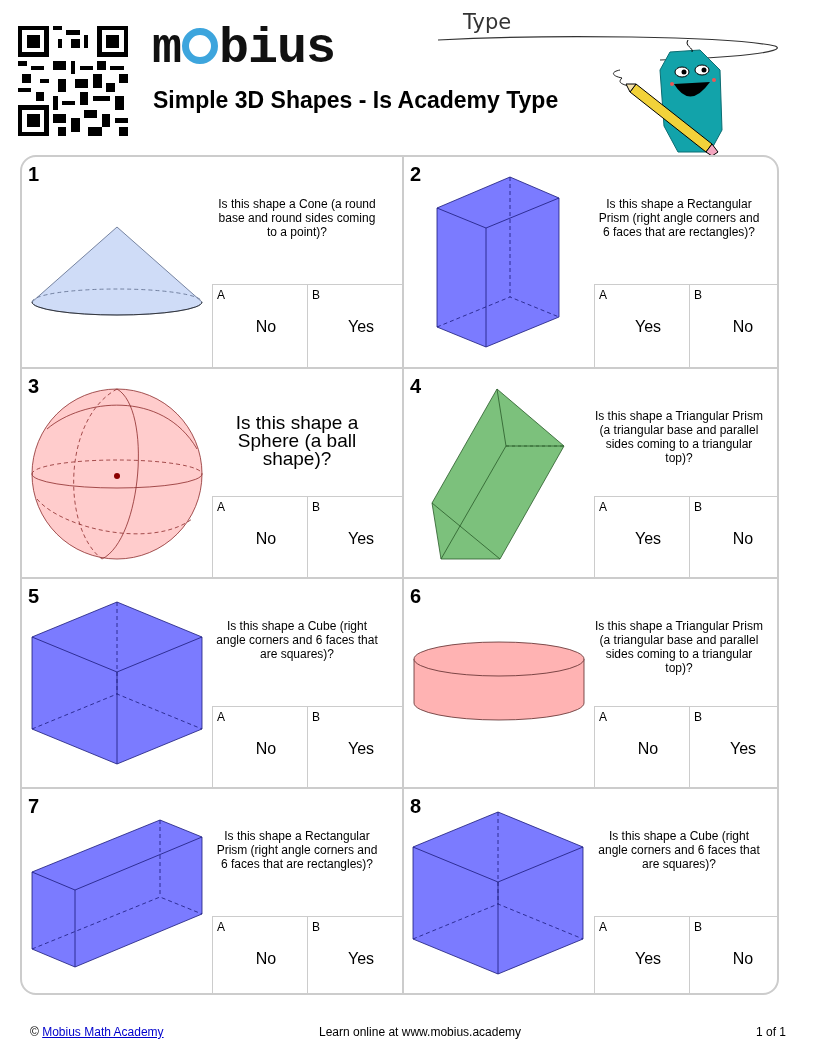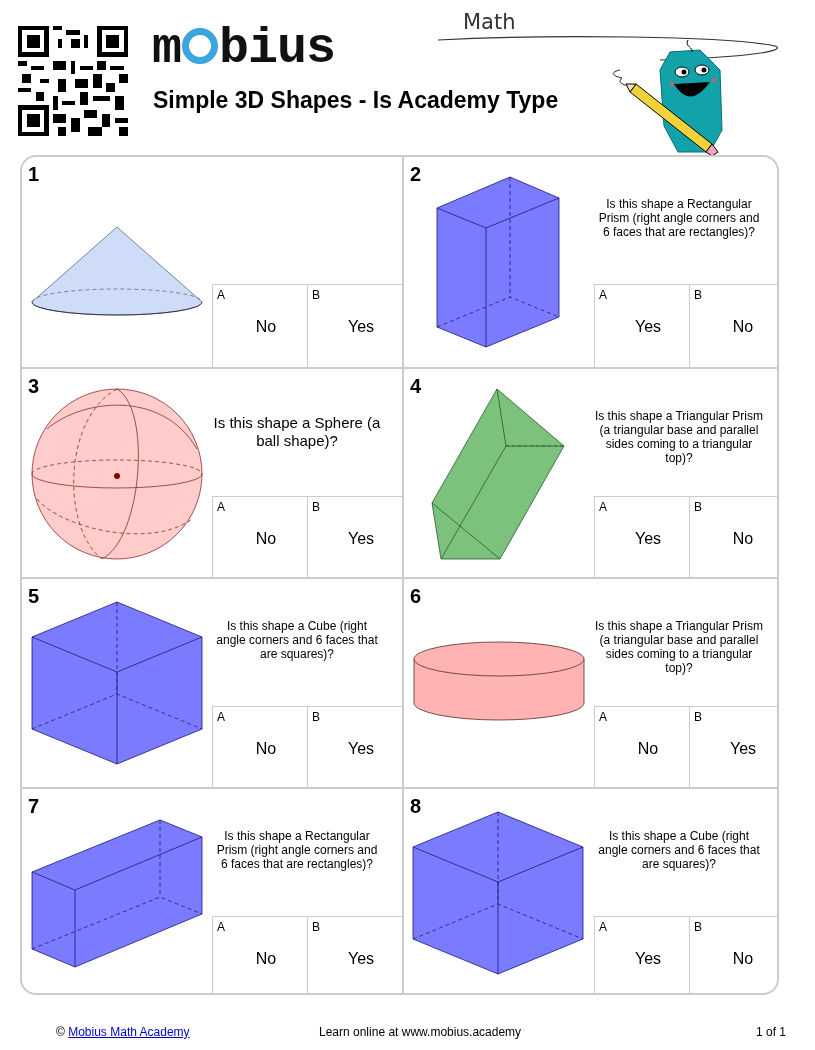--- a/index.html
+++ b/index.html
@@ -11,21 +11,21 @@
   .name-label{position:absolute;left:463px;top:10px;font-size:21px;color:#333;font-family:"DejaVu Sans",sans-serif;}
   .name-line{position:absolute;left:430px;top:30px;width:360px;height:40px;}
   .mascot{position:absolute;left:600px;top:40px;width:140px;height:115px;}
   .grid{position:absolute;left:20px;top:155px;width:759px;height:840px;border:2px solid #ccc;border-radius:16px;box-sizing:border-box;overflow:hidden;}
   .cell{position:absolute;width:380px;height:210px;box-sizing:border-box;}
   .cell.r{border-left:2px solid #ccc;}
   .cell.b{border-top:2px solid #ccc;}
   .num{position:absolute;left:6px;top:6px;font-size:20px;font-weight:bold;}
   .shape{position:absolute;left:0;top:0;width:190px;height:210px;}
   .q{position:absolute;left:190px;top:40px;width:170px;font-size:12px;line-height:14px;text-align:center;}
-  .q.big{font-size:15px;line-height:18px;top:45px;}
+  .q.big{font-size:19px;line-height:18px;top:45px;}
   .ans{position:absolute;top:127px;width:95px;height:83px;border-left:1px solid #ccc;border-top:1px solid #ccc;box-sizing:border-box;}
   .ans .l{position:absolute;left:4px;top:3px;font-size:12px;}
   .ans .v{position:absolute;left:12px;right:0;top:33px;text-align:center;font-size:16px;}
   .ans.a{left:190px;} .ans.bb{left:285px;}
   .footer{position:absolute;top:1025px;font-size:12px;}
   .footer a{color:#00c;text-decoration:underline;}
 </style>
 </head>
 <body>
 
@@ -74,21 +74,21 @@
       <rect x="22" y="21" width="3" height="1"></rect>
       <rect x="9" y="23" width="2" height="2"></rect>
       <rect x="16" y="23" width="3" height="2"></rect>
       <rect x="23" y="23" width="2" height="2"></rect>
   </g>
 </svg>
 
 <div class="logo">m<span class="o"></span>bius</div>
 <div class="title">Simple 3D Shapes - Is Academy Type</div>
 
-<div class="name-label">Math</div>
+<div class="name-label">Type</div>
 <svg class="name-line" viewBox="0 0 360 40">
   <path d="M8 10 C120 4, 300 6, 345 16 C360 22, 300 28, 230 30" fill="none" stroke="#333" stroke-width="1.2"></path>
 </svg>
 
 <svg class="mascot" viewBox="0 0 140 115">
   <path d="M20 30 C10 32, 12 36, 22 38 C16 44, 25 44, 32 48" fill="none" stroke="#222" stroke-width="1"></path>
   <path d="M70 12 L100 10 L120 30 L122 90 L110 112 L78 112 L64 86 L60 30 Z" fill="#12a3aa" stroke="#0b6d72" stroke-width="1"></path>
   <ellipse cx="82" cy="32" rx="7" ry="5" fill="#fff" stroke="#000"></ellipse>
     <circle cx="84" cy="32" r="2.5" fill="#000"></circle>
   <ellipse cx="102" cy="30" rx="7" ry="5" fill="#fff" stroke="#000"></ellipse>
@@ -104,20 +104,21 @@
 
 <div class="grid">
 
   <div class="cell" style="left:0;top:0;">
     <div class="num">1</div>
     <svg class="shape" viewBox="0 0 190 210">
       <path d="M10 145 L95 70 L180 145 A85 13 0 0 1 10 145 Z" fill="#cfdcf7" stroke="#5a6a8a" stroke-width="0.8"></path>
       <path d="M10 145 A85 13 0 0 1 180 145" fill="none" stroke="#5a6a8a" stroke-width="0.8" stroke-dasharray="4,3"></path>
       <path d="M10 145 A85 13 0 0 0 180 145" fill="none" stroke="#222" stroke-width="0.8"></path>
     </svg>
+    <div class="q">Is this shape a Cone (a round base and round sides coming to a point)?</div>
     <div class="ans a">
         <span class="l">A</span>
         <div class="v">No</div>
       </div>
     <div class="ans bb">
         <span class="l">B</span>
         <div class="v">Yes</div>
       </div>
   </div>
 
@@ -245,18 +246,18 @@
         <span class="l">A</span>
         <div class="v">Yes</div>
       </div>
     <div class="ans bb">
         <span class="l">B</span>
         <div class="v">No</div>
       </div>
   </div>
 </div>
 
-<div class="footer" style="left:30px;margin-left:26px;">
+<div class="footer" style="left:30px;">
   <span>©</span>
   <a>Mobius Math Academy</a>
 </div>
 <div class="footer" style="left:319px;text-align:center;">Learn online at www.mobius.academy</div>
 <div class="footer" style="left:756px;">1 of 1</div>
 
 </body></html>

